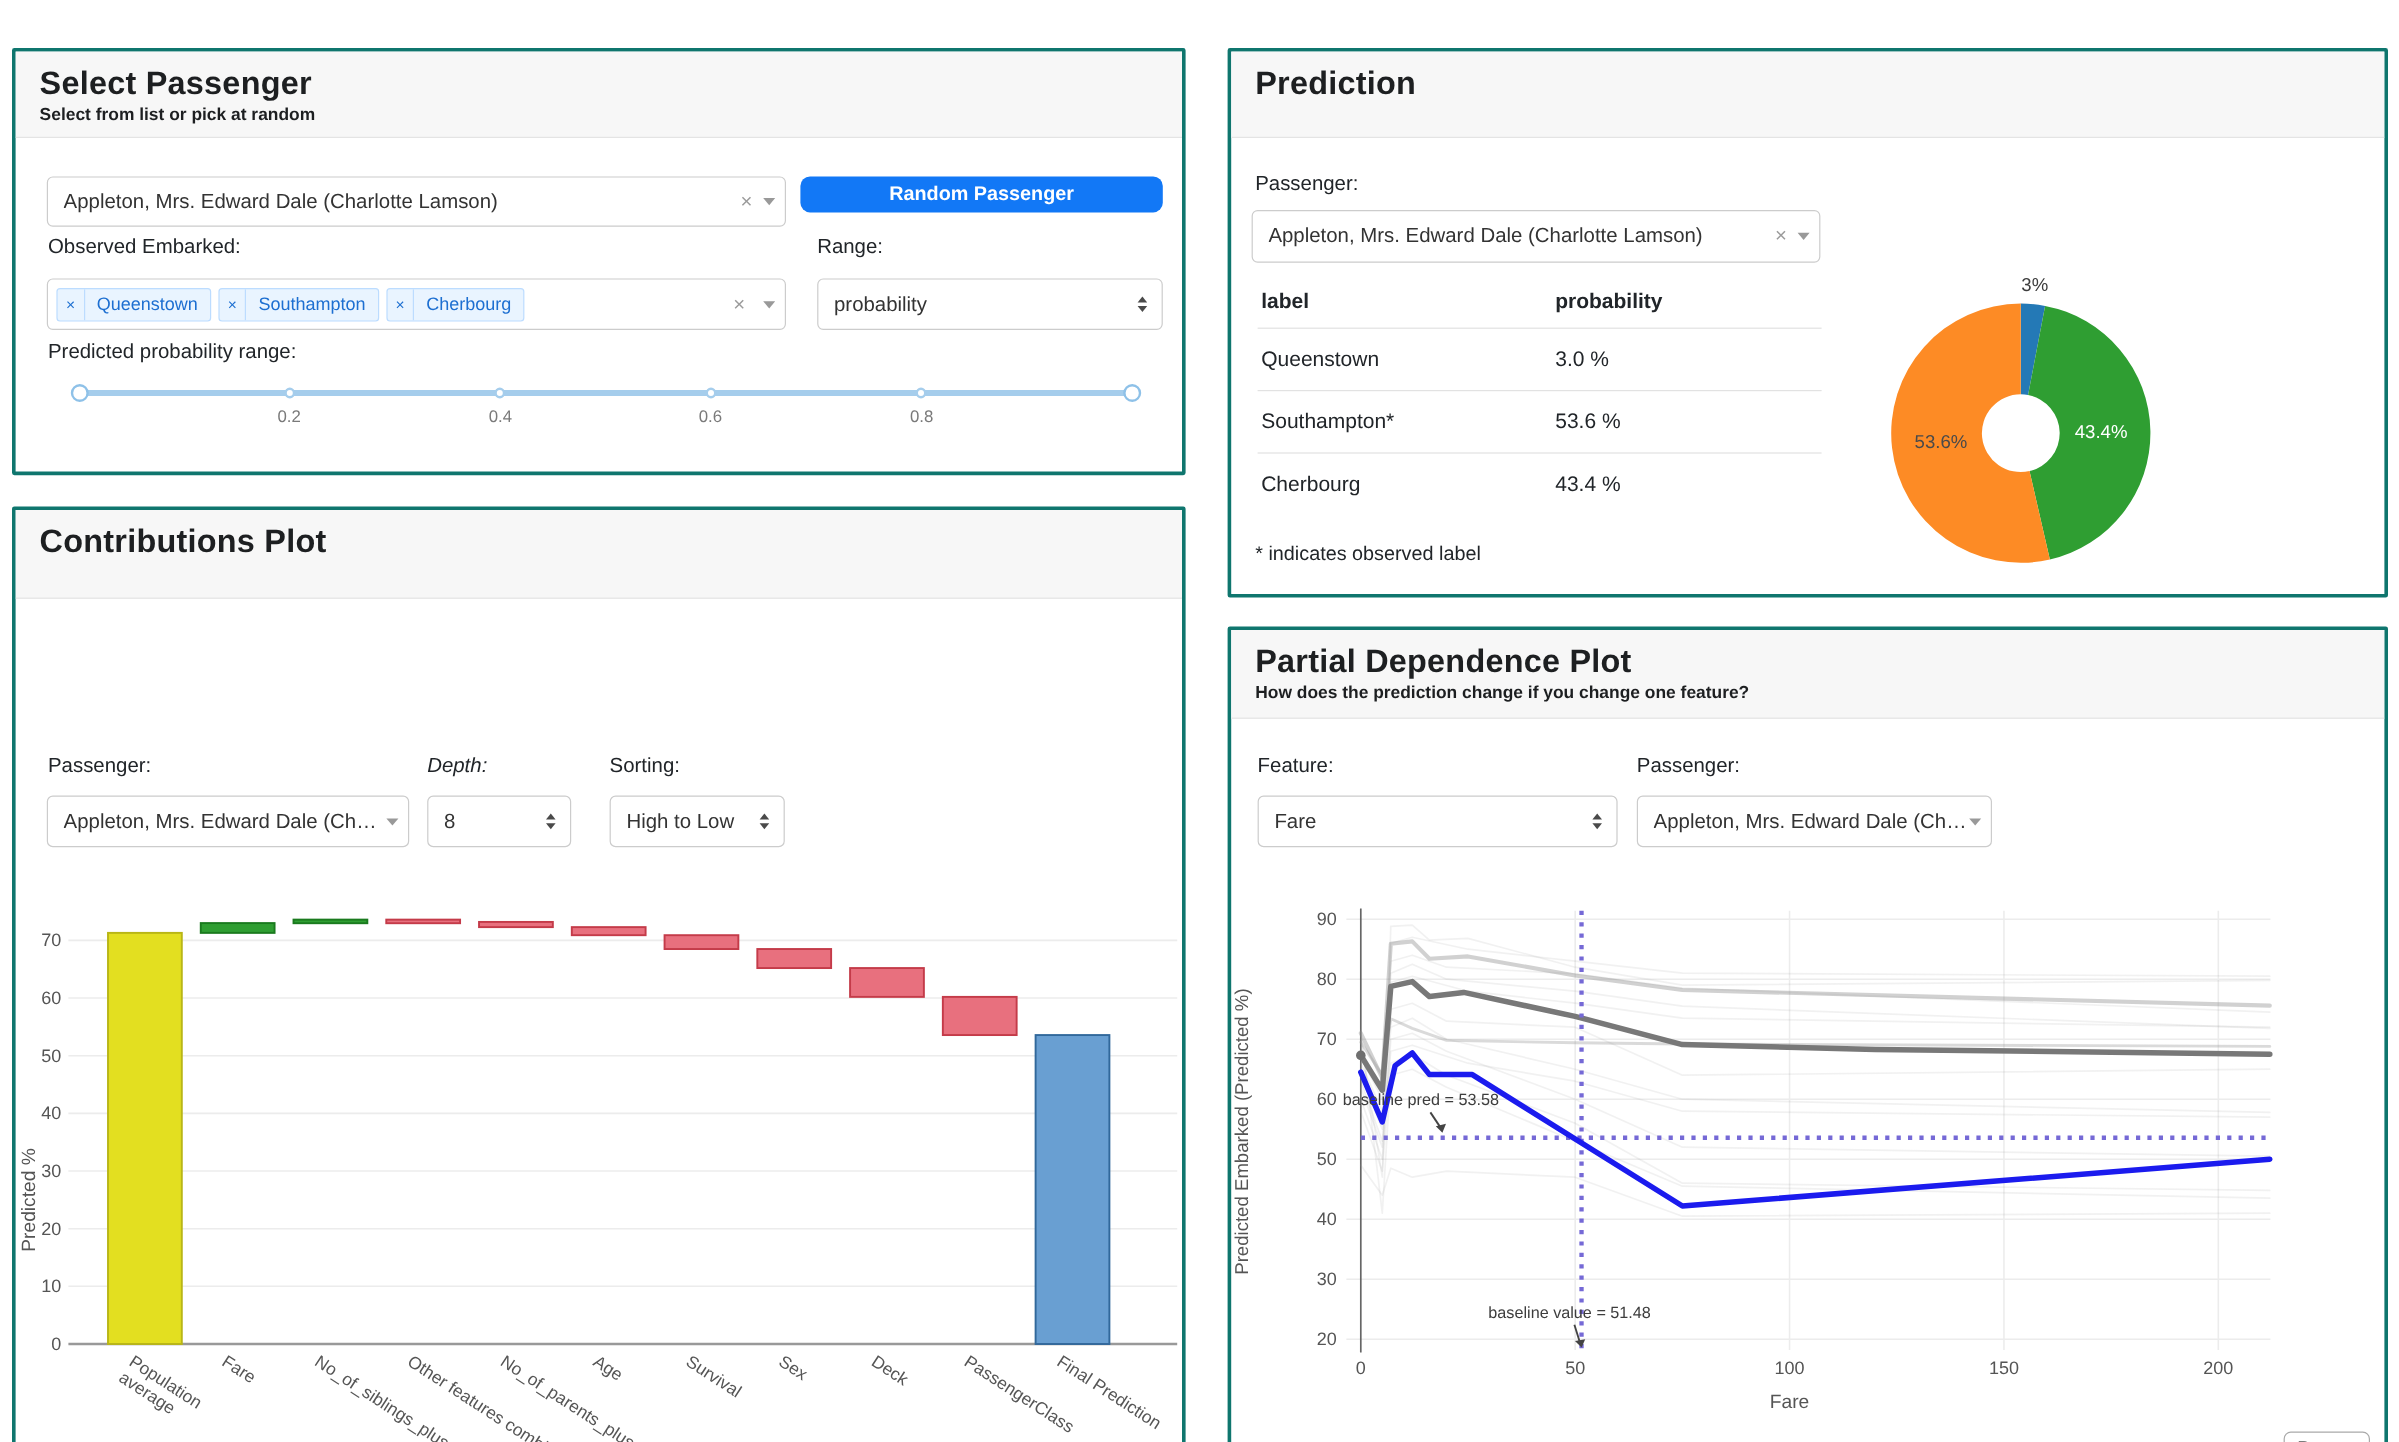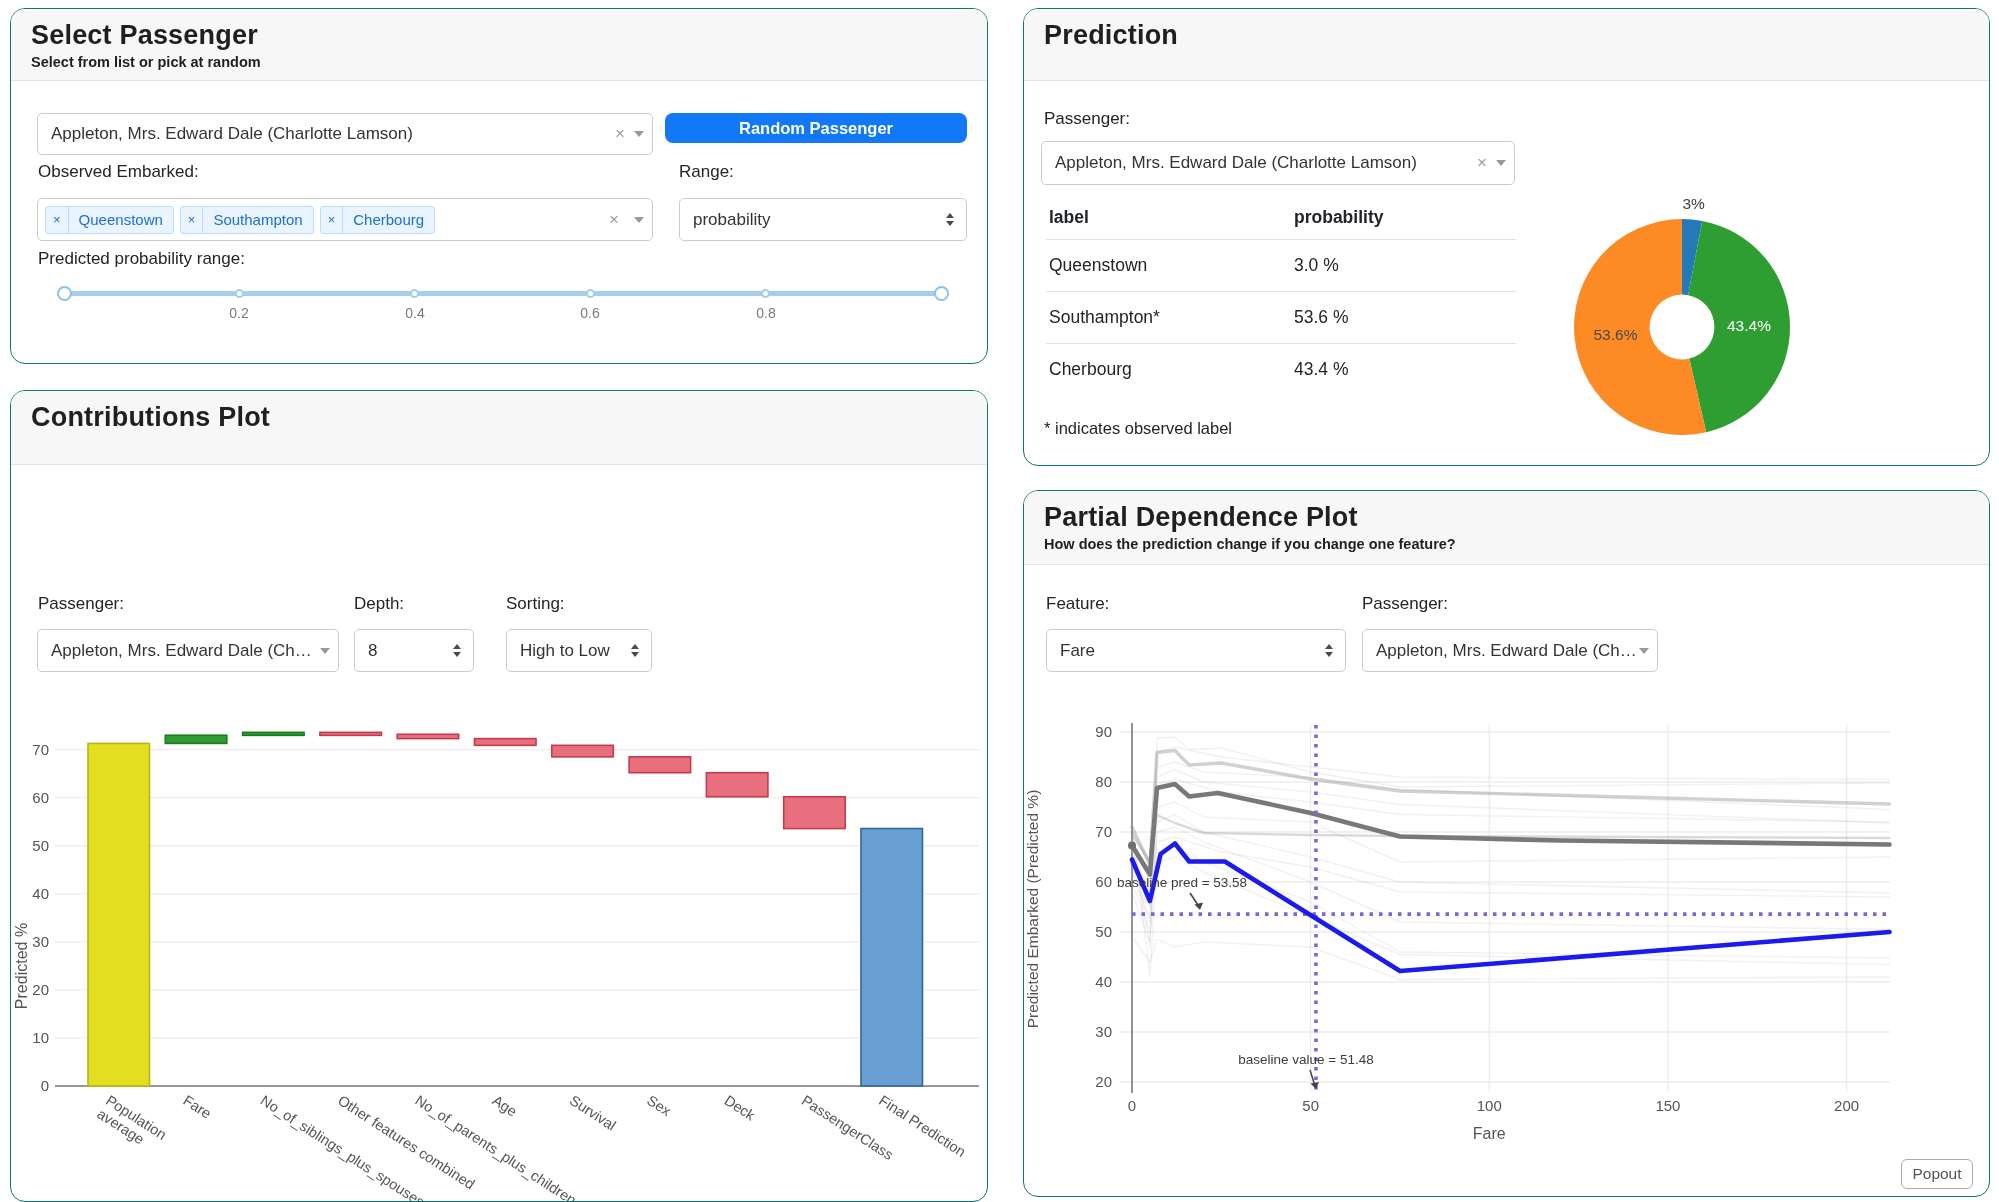--- a/index.html
+++ b/index.html
@@ -1,18 +1,18 @@
 <!DOCTYPE html>
 <html><head>
 <meta charset="utf-8">
 <style>
   * { box-sizing: border-box; margin: 0; padding: 0; }
   html,body { width:1999px; height:1202px; overflow:hidden; background:#ffffff;
     font-family:"Liberation Sans","DejaVu Sans",sans-serif; color:#212529; }
-  .card { position:absolute; background:#fff; border:1px solid #0f766e; border-radius:15px; overflow:hidden; }
+  .card { position:absolute; background:#fff; border:3px solid #0f766e; border-radius:2px; overflow:hidden;margin-top:32px; }
   .card-header { position:absolute; left:0; top:0; right:0; background:#f7f7f7; border-bottom:1px solid #e4e4e4; padding:11px 20px 8px 20px; }
   .card-title { font-size:27px; font-weight:700; color:#1d1f21; letter-spacing:.2px; }
   .card-sub { font-size:14.5px; font-weight:700; color:#1d1f21; margin-top:3px; }
   .lbl { position:absolute; font-size:17px; color:#212529; }
   
   .rselect { position:absolute; border:1px solid #cccccc; border-radius:5px; background:#fff; display:flex; align-items:center; padding:0 8px 0 13px; cursor:pointer; }
   .rselect .val { flex:1; font-size:17px; color:#333; white-space:nowrap; overflow:hidden; text-overflow:ellipsis; }
   .rselect .clear { color:#9b9b9b; font-size:17px; margin:0 9px 0 8px; cursor:pointer; }
   .caret-down { width:0; height:0; border-left:5px solid transparent; border-right:5px solid transparent; border-top:6px solid #999; }
   
@@ -148,21 +148,21 @@
       <text x="141.46778664758023" y="190.55686353112836" text-anchor="middle" font-size="15.5" fill="#4a4a4a">53.6%</text>
     </svg>
 </div>
 
 <div class="card" style="left:10px; top:390px; width:978px; height:812px;">
   <div class="card-header" style="height:74px;">
     <div class="card-title">Contributions Plot</div>
   </div>
 
   <div class="lbl" style="left:27px; top:203px;">Passenger:</div>
-  <div class="lbl" style="left:343px; top:203px;">Depth:</div>
+  <div class="lbl" style="left:343px; top:203px;font-style:italic;">Depth:</div>
   <div class="lbl" style="left:495px; top:203px;">Sorting:</div>
 
   <div class="rselect" style="left:26px; top:238px; width:302px; height:43px;">
     <span class="val">Appleton, Mrs. Edward Dale (Charlotte Lamson)</span>
     <span class="caret-down"></span>
   </div>
   <div class="nselect" style="left:343px; top:238px; width:120px; height:43px;">
     <span class="val">8</span>
     <span class="updown">
         <span class="tri-up"></span>

